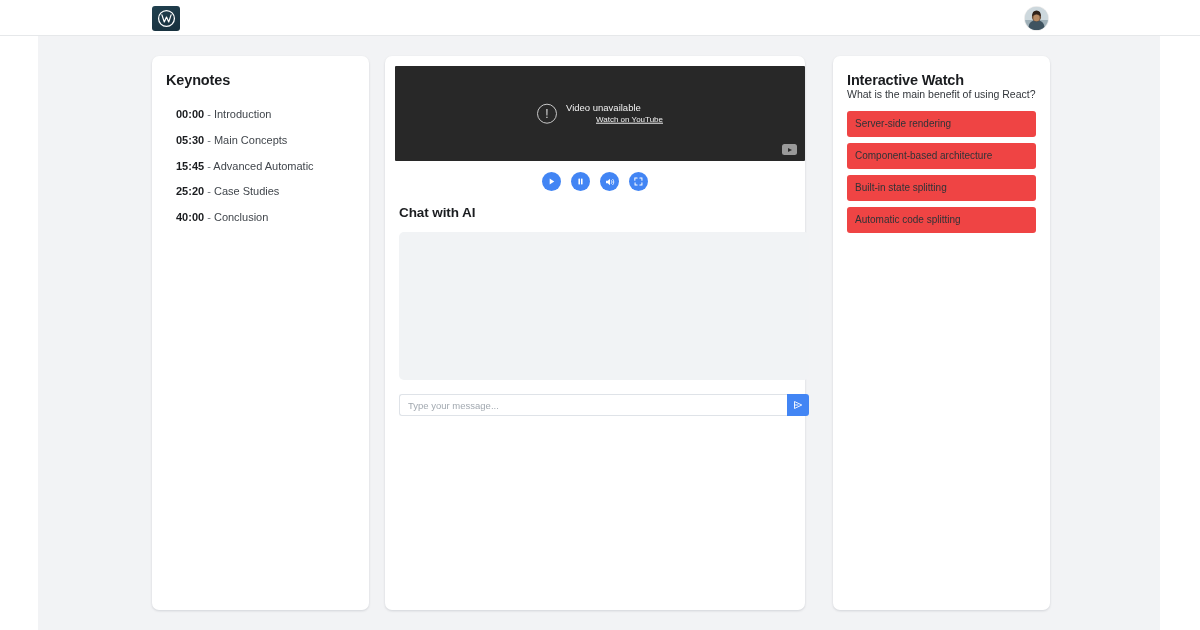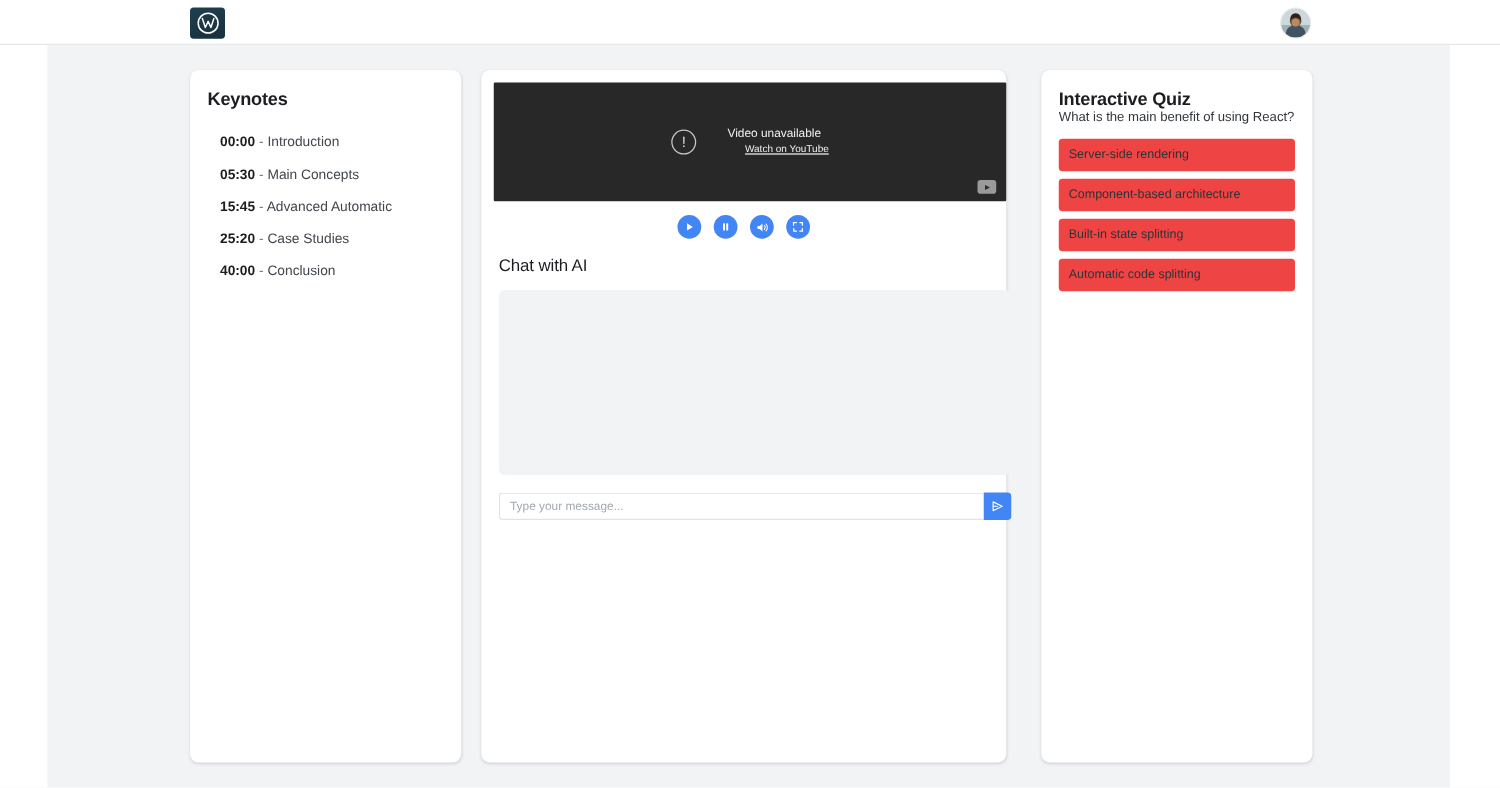--- a/index.html
+++ b/index.html
@@ -129,21 +129,20 @@
     color: #dcdcdc;
     font-size: 12px;
     line-height: 1;
     font-weight: normal;
   }
   .video-msg-text { line-height: 1.35; }
   .video-unavailable {
     color: #f1f1f1;
     font-size: 9.5px;
     display: block;
-    margin-left: 16px;
   }
   .watch-link {
     color: #f1f1f1;
     font-size: 8px;
     text-decoration: underline;
     display: block;
     margin-top: 1px;
     margin-left: 30px;
   }
   .yt-badge {
@@ -185,21 +184,21 @@
     justify-content: center;
     cursor: pointer;
     padding: 0;
   }
   .ctrl-btn svg { display: block; }
 
   
   .chat-section { padding: 14px 14px 0 14px; }
   .chat-title {
     font-size: 13.5px;
-    font-weight: normal;
+    font-weight: bold;
     color: #1b1d20;
     letter-spacing: -0.1px;
   }
   .chat-log {
     margin-top: 12px;
     width: 410px;
     height: 148px;
     background: #f1f3f5;
     border-radius: 5px;
   }
@@ -372,21 +371,21 @@
             <path d="M5 5 L19.5 12 L5 19 Z" fill="none" stroke="#ffffff" stroke-width="1.8" stroke-linejoin="round"></path>
             <path d="M5 12 H12" fill="none" stroke="#ffffff" stroke-width="1.8" stroke-linecap="round"></path>
           </svg>
         </button>
       </div>
     </div>
 
   </div>
 
   <div class="col col-right">
-    <div class="panel-title">Interactive Quiz</div>
+    <div class="panel-title">Interactive Watch</div>
     <div class="quiz-question">What is the main benefit of using React?</div>
     <div class="quiz-options">
       <div class="quiz-option">Server-side rendering</div>
       <div class="quiz-option">Component-based architecture</div>
       <div class="quiz-option">Built-in state splitting</div>
       <div class="quiz-option">Automatic code splitting</div>
     </div>
   </div>
 
 </div>

